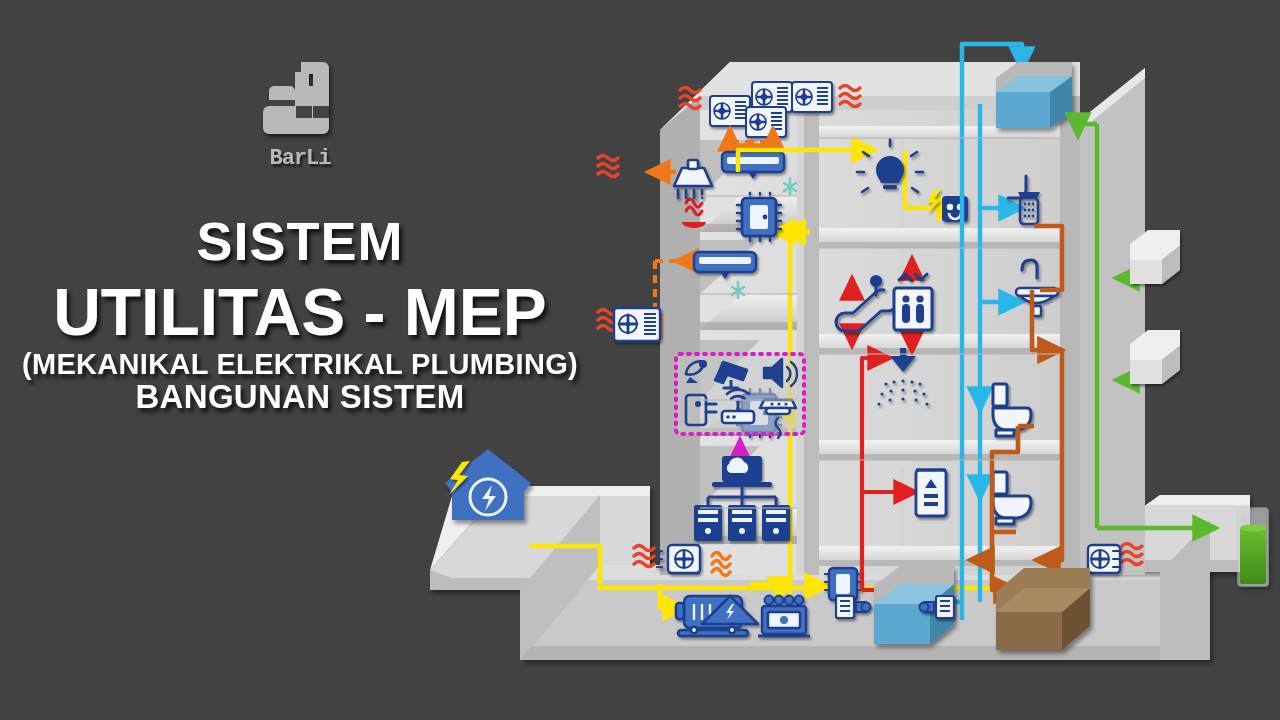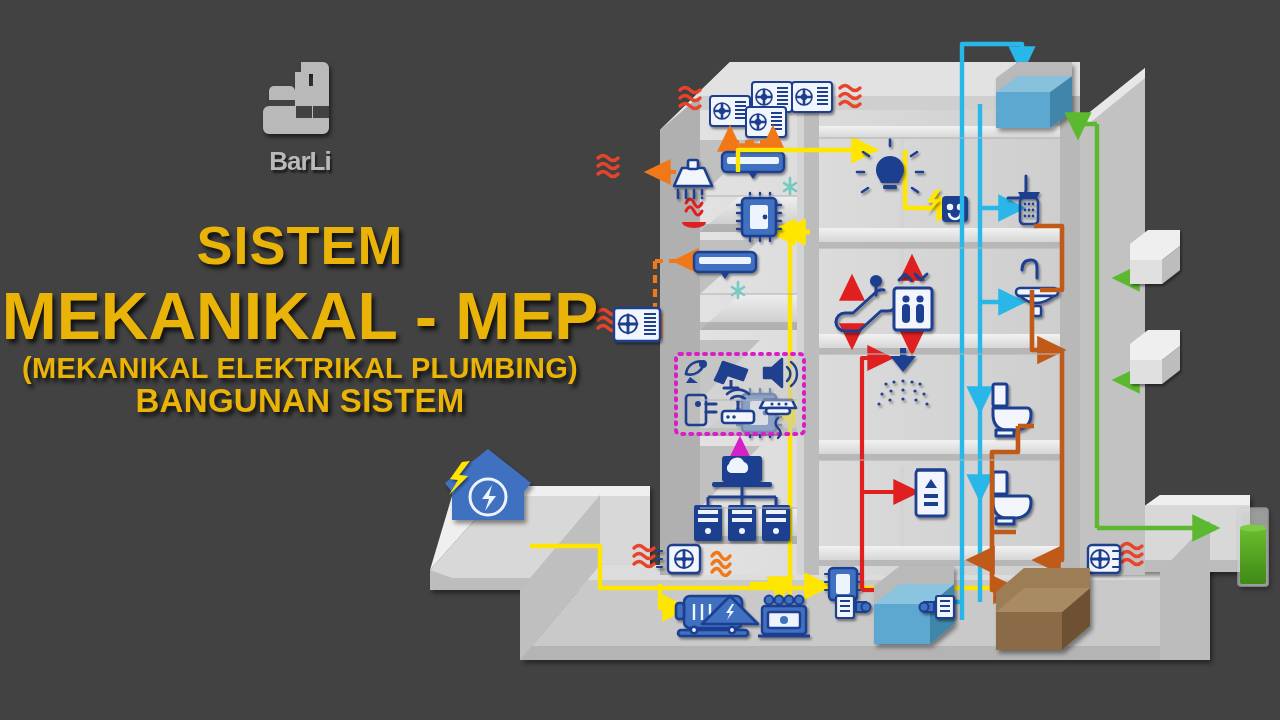--- a/index.html
+++ b/index.html
@@ -14,27 +14,27 @@
     position:absolute;left:0;top:60px;width:600px;
     text-align:center;
   }
   #logo-wrap{
     width:110px;margin:0 auto 44px auto;
     display:flex;flex-direction:column;align-items:center;
   }
   #logo-mark{position:relative;width:78px;height:86px;
     filter:drop-shadow(2px 3px 2px rgba(0,0,0,.55));}
   #logo-text{
-    color:#b9b9b9;font-size:26px;font-weight:bold;letter-spacing:-1px;
+    color:#b9b9b9;font-size:22px;font-weight:bold;letter-spacing:-1px;
     margin-top:2px;line-height:1;
     text-shadow:2px 3px 2px rgba(0,0,0,.55);
-    font-family:Liberation Sans, sans-serif;
+    font-family:Liberation Mono, monospace;
   }
   .ttl{
-    color:#eab308;font-weight:bold;line-height:1.02;
+    color:#ffffff;font-weight:bold;line-height:1.02;
     text-shadow:3px 4px 4px rgba(0,0,0,.75);
     white-space:nowrap;
   }
   #ttl1{font-size:54px;letter-spacing:1px;margin-bottom:10px;}
   #ttl2{font-size:66px;letter-spacing:0px;margin-bottom:4px;}
   #ttl3{font-size:29px;letter-spacing:.3px;}
   #ttl4{font-size:33px;letter-spacing:.3px;}
 
   
   #diagram{position:absolute;left:0;top:0;width:1280px;height:720px;}
@@ -711,18 +711,18 @@
         <g fill="#424242">
           <rect x="35" y="46" width="16" height="12"></rect>
           <rect x="52" y="46" width="16" height="12"></rect>
           <rect x="8" y="40" width="26" height="6"></rect>
         </g>
       </svg>
       <div id="logo-text">BarLi</div>
     </div>
 
     <div class="ttl" id="ttl1">SISTEM</div>
-    <div class="ttl" id="ttl2">MEKANIKAL - MEP</div>
+    <div class="ttl" id="ttl2">UTILITAS - MEP</div>
     <div class="ttl" id="ttl3">(MEKANIKAL ELEKTRIKAL PLUMBING)</div>
     <div class="ttl" id="ttl4">BANGUNAN SISTEM</div>
   </div>
 
 </div>
 
 </body></html>

